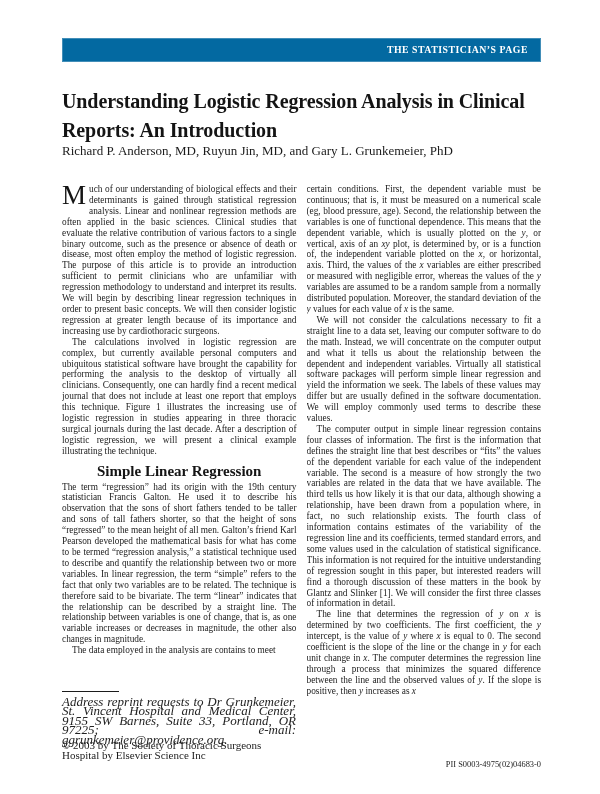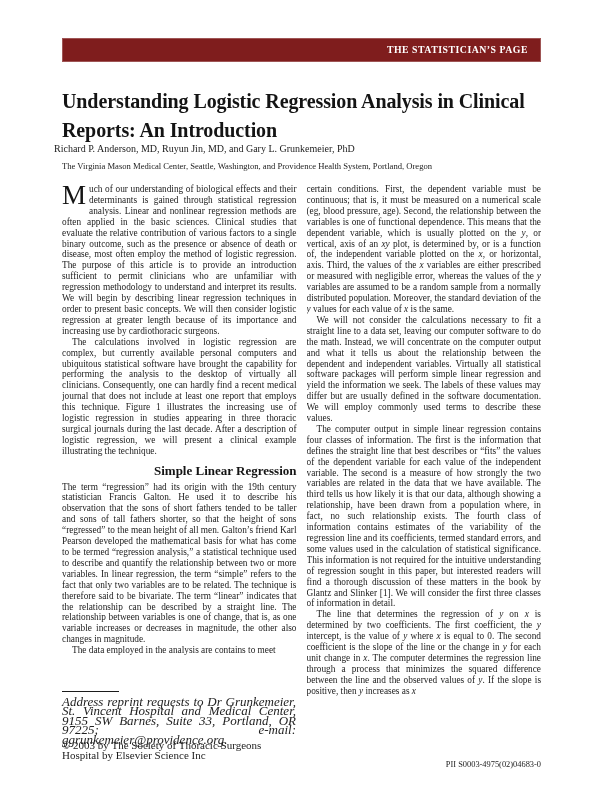--- a/index.html
+++ b/index.html
@@ -23,22 +23,22 @@
     line-height:24px;
     color:#ffffff; font-weight:bold;
     font-size:9.8px; letter-spacing:0.5px;
   }
   .title {
     position:absolute; left:62px; top:87px; width:486px;
     font-size:20px; font-weight:bold; line-height:29px;
     letter-spacing:-0.1px; color:#141414;
   }
   .authors {
-    position:absolute; left:54px; top:143px; width:480px;
-    font-size:10px; color:#1b1b1b;
+    position:absolute; left:62px; top:143px; width:480px;
+    font-size:13px; color:#1b1b1b;
   }
   .affiliation {
     position:absolute; left:62px; top:161px; width:480px;
     font-size:8.6px; color:#222;
   }
   .columns {
     position:absolute; left:62px; top:184px; width:479px;
     display:flex; gap:10px;
   }
   .col {
@@ -50,22 +50,22 @@
   .col-right { height:548px; overflow:hidden; }
   .col p { margin:0; text-indent:10px; }
   .col p.flush { text-indent:0; }
   .dropcap {
     float:left;
     font-size:27px; line-height:21px;
     padding:1px 3px 0 0;
     color:#141414;
   }
   h2.section {
-    font-size:13px; font-weight:bold;
-    margin:9px 0 5px 0; text-align:right;
+    font-size:15px; font-weight:bold;
+    margin:9px 0 5px 0; text-align:center;
     color:#141414;
   }
   .footnote {
     position:absolute; left:62px; top:691px; width:234px;
     font-size:13px; line-height:9.4px; text-align:justify;
     color:#222;
     font-style:italic;
   }
   .footnote-rule {
     width:57px; height:0;
@@ -80,29 +80,28 @@
     position:absolute; right:59px; top:740px;
     font-size:8.4px; line-height:10.2px; text-align:right;
     white-space:pre;
   }
 </style>
 </head>
 <body>
 
 <div class="page">
 
-  <div class="banner" style="background-color: #7f1d1d;">
+  <div class="banner" style="background-color: #0369a1;">
     <span class="banner-label">THE STATISTICIAN’S PAGE</span>
   </div>
 
   <div class="title">Understanding Logistic Regression Analysis in Clinical Reports: An Introduction</div>
 
   <div class="authors">Richard P. Anderson, MD, Ruyun Jin, MD, and Gary L. Grunkemeier, PhD</div>
 
-  <div class="affiliation">The Virginia Mason Medical Center, Seattle, Washington, and Providence Health System, Portland, Oregon</div>
 
   <div class="columns">
 
     <div class="col col-left">
       <p class="flush">
         <span class="dropcap">M</span><span>uch of our understanding of biological effects and their determinants is gained through statistical regression analysis. Linear and nonlinear regression methods are often applied in the basic sciences. Clinical studies that evaluate the relative contribution of various factors to a single binary outcome, such as the presence or absence of death or disease, most often employ the method of logistic regression. The purpose of this article is to provide an introduction sufficient to permit clinicians who are unfamiliar with regression methodology to understand and interpret its results. We will begin by describing linear regression techniques in order to present basic concepts. We will then consider logistic regression at greater length because of its importance and increasing use by cardiothoracic surgeons.</span>
       </p>
       <p>The calculations involved in logistic regression are complex, but currently available personal computers and ubiquitous statistical software have brought the capability for performing the analysis to the desktop of virtually all clinicians. Consequently, one can hardly find a recent medical journal that does not include at least one report that employs this technique. Figure 1 illustrates the increasing use of logistic regression in studies appearing in three thoracic surgical journals during the last decade. After a description of logistic regression, we will present a clinical example illustrating the technique.</p>
       <h2 class="section">Simple Linear Regression</h2>
       <p class="flush">The term “regression” had its origin with the 19th century statistician Francis Galton. He used it to describe his observation that the sons of short fathers tended to be taller and sons of tall fathers shorter, so that the height of sons “regressed” to the mean height of all men. Galton’s friend Karl Pearson developed the mathematical basis for what has come to be termed “regression analysis,” a statistical technique used to describe and quantify the relationship between two or more variables. In linear regression, the term “simple” refers to the fact that only two variables are to be related. The technique is therefore said to be bivariate. The term “linear” indicates that the relationship can be described by a straight line. The relationship between variables is one of change, that is, as one variable increases or decreases in magnitude, the other also changes in magnitude.</p>

